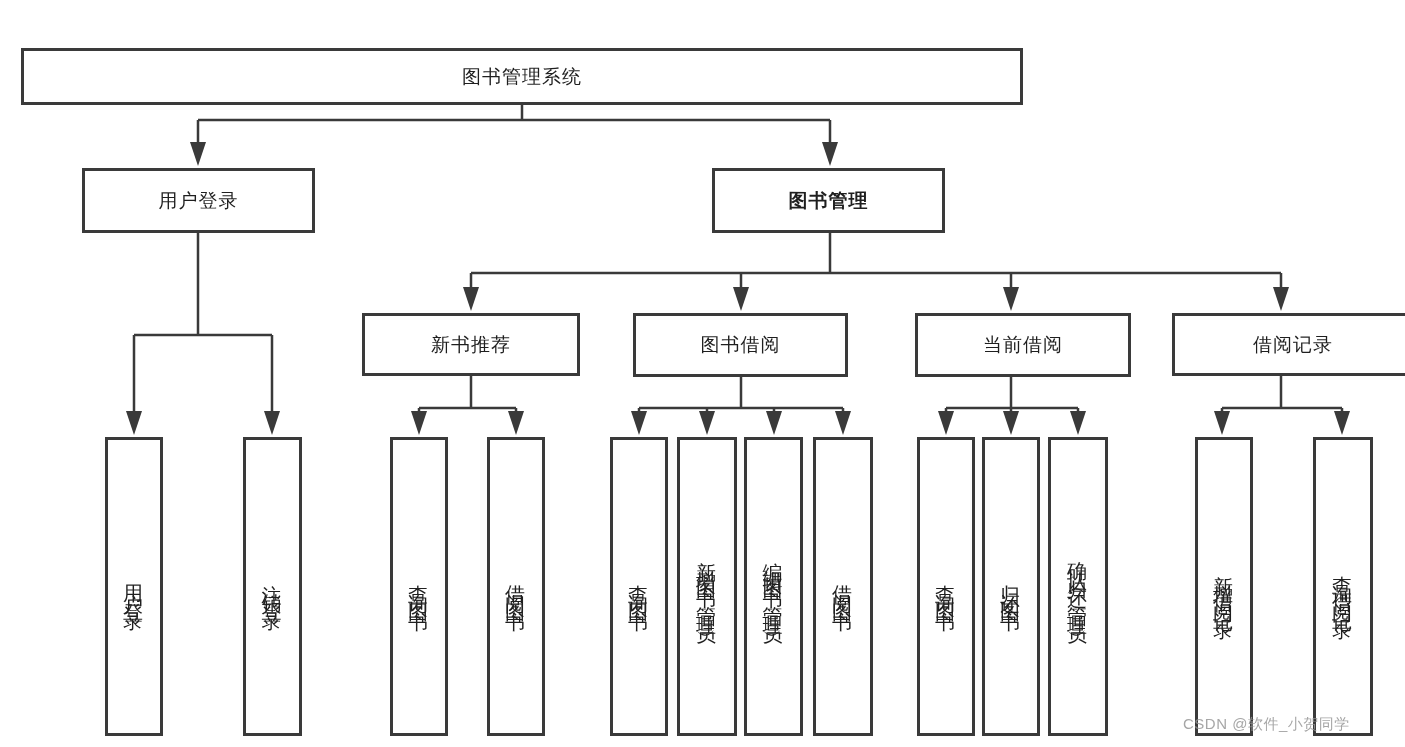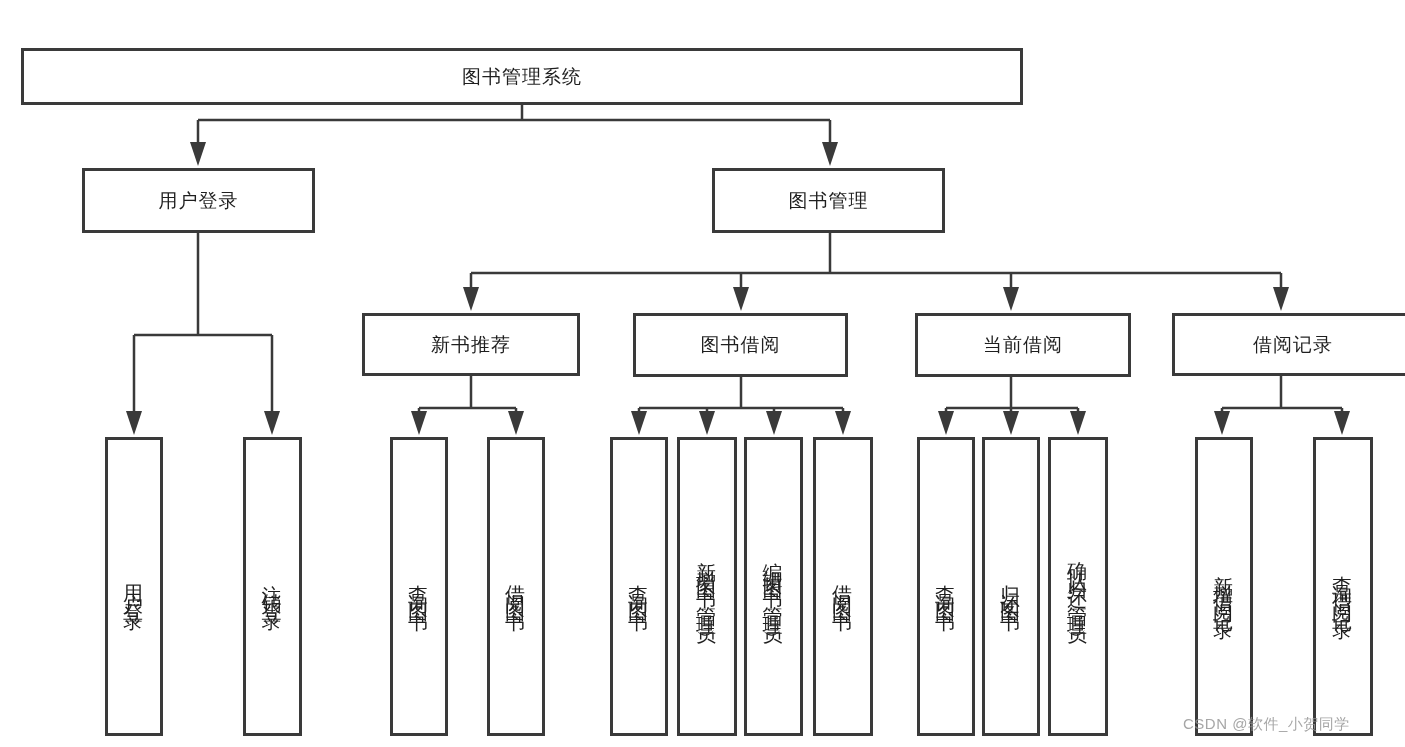--- a/index.html
+++ b/index.html
@@ -40,21 +40,21 @@
     writing-mode: vertical-rl;
     text-orientation: mixed;
     font-size: 20px;
     letter-spacing: 9px;
     white-space: normal;
   }
   
   #root-box        { left: 21px;   top: 13px;  width: 1002px; height: 57px; margin-top: 35px; }
   
   #n-user-login    { left: 82px;   top: 168px; width: 233px;  height: 65px; }
-  #n-book-mgmt     { left: 712px;  top: 168px; width: 233px;  height: 65px; }
+  #n-book-mgmt     { left: 712px;  top: 168px; width: 233px;  height: 65px; font-weight: bold; }
   
   #n-new-book      { left: 362px;  top: 313px; width: 218px;  height: 63px; }
   #n-book-borrow   { left: 633px;  top: 313px; width: 215px;  height: 64px; }
   #n-current-borrow{ left: 902px;  top: 313px; width: 216px;  height: 64px; margin-left: 13px; }
   #n-borrow-record { left: 1172px; top: 313px; width: 242px;  height: 63px; }
   
   .leaf { top: 437px; height: 299px; }
   #l-user-login     { left: 105px;  width: 58px; }
   #l-logout         { left: 243px;  width: 59px; }
   #l-query-book-nb  { left: 390px;  width: 58px; }

